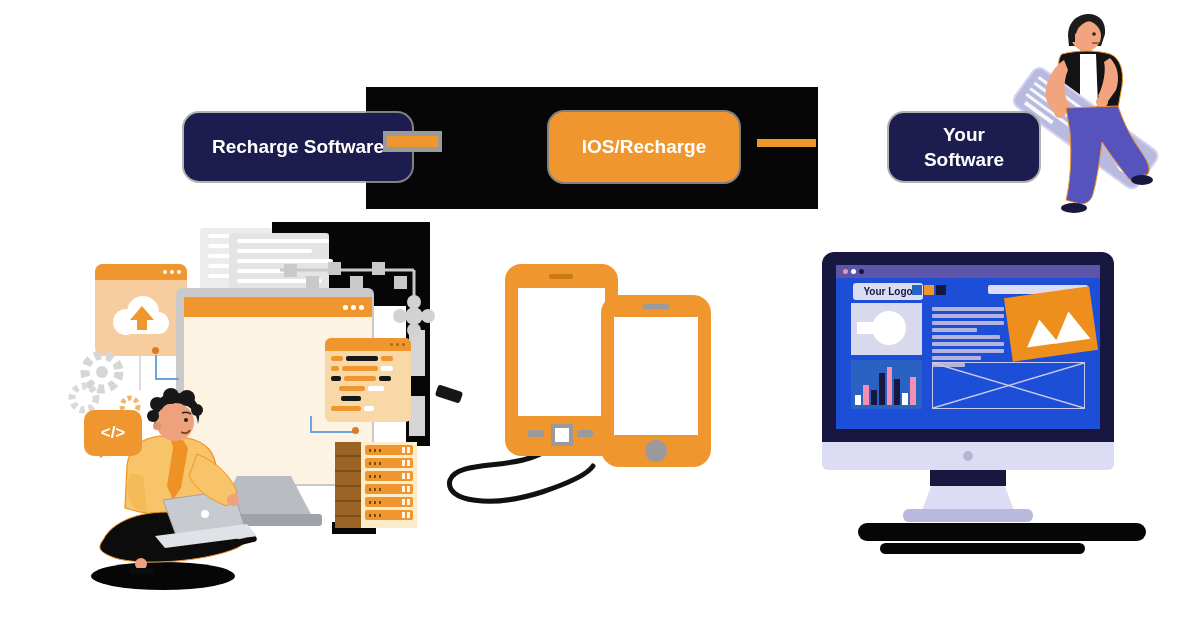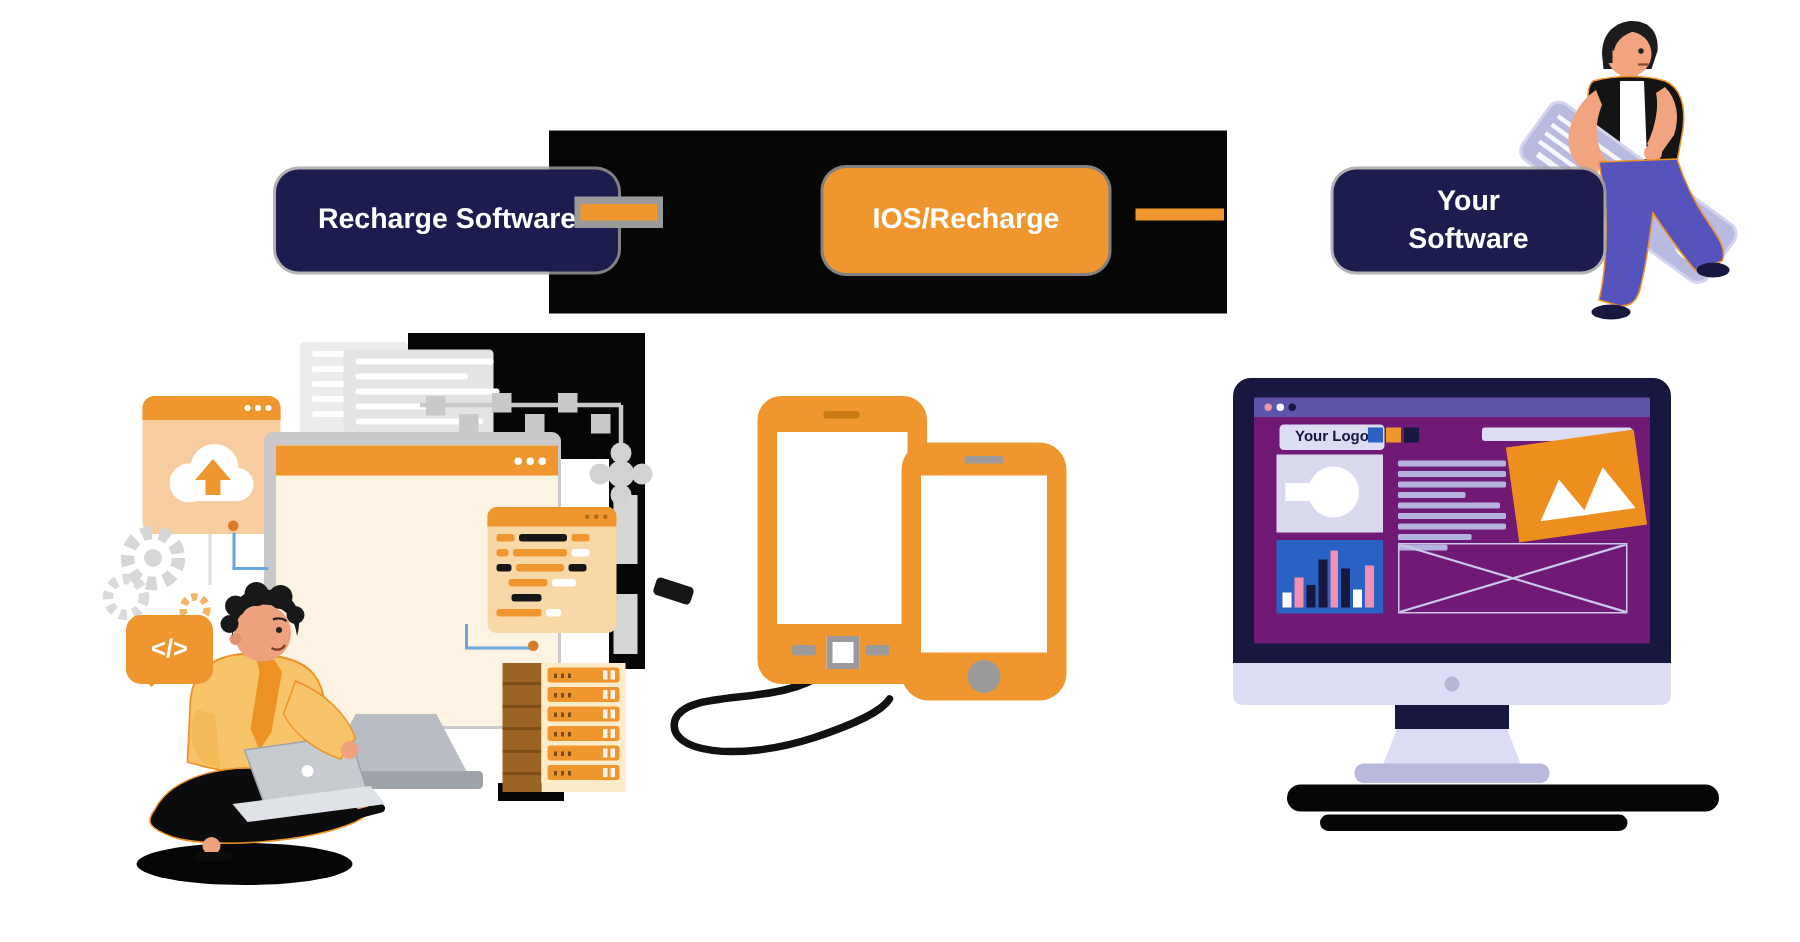--- a/index.html
+++ b/index.html
@@ -55,21 +55,21 @@
   .tablet{position:absolute;left:505px;top:264px;width:113px;height:192px;background:#f0962f;border-radius:16px;}
   .tab-screen{position:absolute;left:13px;top:24px;width:87px;height:128px;background:#fff;}
   .phone{position:absolute;left:601px;top:295px;width:110px;height:172px;background:#f0962f;border-radius:18px;}
   .ph-screen{position:absolute;left:13px;top:22px;width:84px;height:118px;background:#fff;}
   .speaker{position:absolute;background:#9a9a9a;border-radius:2px;}
   .homebtn-square{position:absolute;left:46px;top:160px;width:14px;height:14px;background:#fff;border:4px solid #9a9a9a;}
   .homebtn-circle{position:absolute;left:44px;top:145px;width:22px;height:22px;border-radius:50%;background:#9a9a9a;}
   .slot{position:absolute;width:16px;height:7px;background:#9a9a9a;border-radius:2px;top:166px;}
   
   .bezel{position:absolute;left:822px;top:252px;width:292px;height:190px;background:#17173f;border-radius:12px 12px 0 0;}
-  .webscreen{position:absolute;left:836px;top:265px;width:264px;height:164px;background:#701a75;overflow:hidden;}
+  .webscreen{position:absolute;left:836px;top:265px;width:264px;height:164px;background:#1d4ed8;overflow:hidden;}
   .webbar{position:absolute;left:0;top:0;right:0;height:13px;background:#5c55a9;}
   .chip{position:absolute;left:17px;top:18px;width:70px;height:17px;background:#dcdcf2;border-radius:3px;
         color:#17173f;font-weight:bold;font-size:10px;display:flex;align-items:center;justify-content:center;}
   .sq{position:absolute;top:20px;width:10px;height:10px;}
   .hero{position:absolute;left:15px;top:38px;width:71px;height:52px;background:#d9d9ee;}
   .wline{height:4px;background:#b3b3dd;margin-top:3px;border-radius:1px;}
   .tile{position:absolute;left:172px;top:27px;width:86px;height:64px;background:#ee8e1d;transform:rotate(-8deg);}
   .chart{position:absolute;left:15px;top:95px;width:71px;height:49px;background:#2a62c4;
          display:flex;align-items:flex-end;padding:0 4px 4px;box-sizing:border-box;}
   .cbar{width:6px;margin-right:2px;}
@@ -96,21 +96,21 @@
   <div class="dash-outer">
     <div class="dash-inner"></div>
   </div>
 
   <div class="badge orange" style="left:505px;top:112px;width:190px;height:70px;">
     <div>IOS/Recharge</div>
   </div>
 
   <div class="dash2"></div>
 
-  <div class="badge navy" style="left:845px;top:113px;width:180px;height:68px;">
+  <div class="badge navy" style="left:845px;top:113px;width:150px;height:68px;">
     <div>Your</div>
     <div>Software</div>
   </div>
 
   <div class="blackpatch" style="left:272px;top:222px;width:158px;height:84px;"></div>
   <div class="blackpatch" style="left:406px;top:306px;width:24px;height:140px;"></div>
   <div class="abs" style="left:409px;top:330px;width:16px;height:46px;background:#d5d5d5;"></div>
   <div class="abs" style="left:409px;top:396px;width:16px;height:40px;background:#d5d5d5;"></div>
 
   <div class="doc" style="left:200px;top:228px;width:72px;height:74px;">

